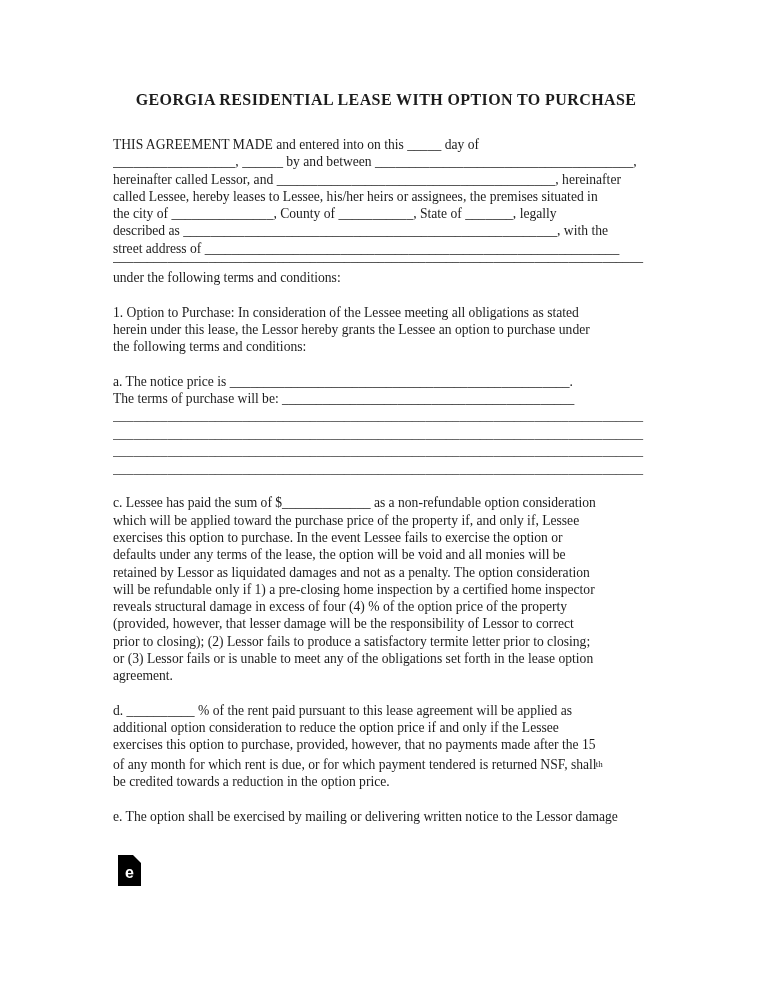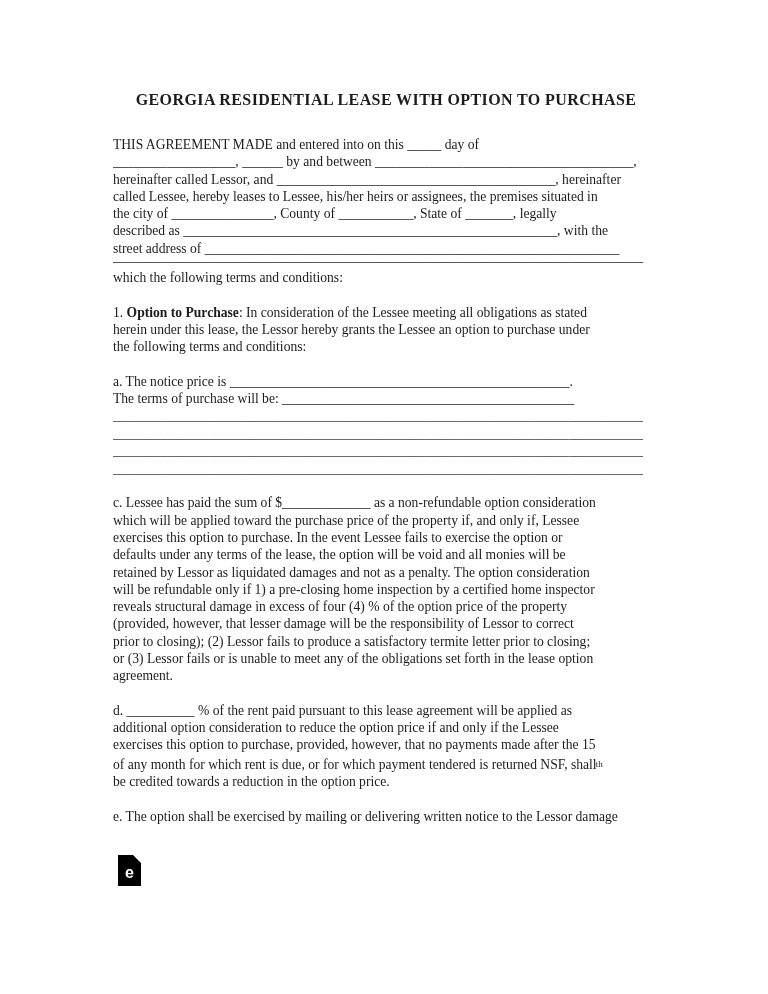--- a/index.html
+++ b/index.html
@@ -45,21 +45,21 @@
     margin:-6px 0 6px 0;
     white-space:pre;
   }
   .write-line{
     height:17.4px;
     line-height:17.4px;
     overflow:hidden;
     white-space:pre;
     color:#3a3a3a;
   }
-  .bold{font-weight:bold;text-align:right;}
+  .bold{font-weight:normal;text-align:right;}
   .sub{
     font-size:9px;
     vertical-align:baseline;
     position:relative;
     top:18px;
   }
   .logo{
     position:relative;
     width:23px;height:31px;
     background:#000000;
@@ -94,21 +94,21 @@
     <p class="para">THIS AGREEMENT MADE and entered into on this _____ day of
 __________________, ______ by and between ______________________________________,
 hereinafter called Lessor, and _________________________________________, hereinafter
 called Lessee, hereby leases to Lessee, his/her heirs or assignees, the premises situated in
 the city of _______________, County of ___________, State of _______, legally
 described as _______________________________________________________, with the
 street address of _____________________________________________________________</p>
 
     <div class="sep-rule">______________________________________________________________________________</div>
 
-    <p class="para">which the following terms and conditions:</p>
+    <p class="para">under the following terms and conditions:</p>
 
     <p class="para gap"><span>1. </span><span class="bold">Option to Purchase</span><span>: In consideration of the Lessee meeting all obligations as stated
 herein under this lease, the Lessor hereby grants the Lessee an option to purchase under
 the following terms and conditions:</span></p>
 
     <p class="para gap"><span>a. The notice price is __________________________________________________.</span><span>
 The terms of purchase will be: ___________________________________________</span></p>
 
     <div class="write-line">______________________________________________________________________________</div>
     <div class="write-line">______________________________________________________________________________</div>

